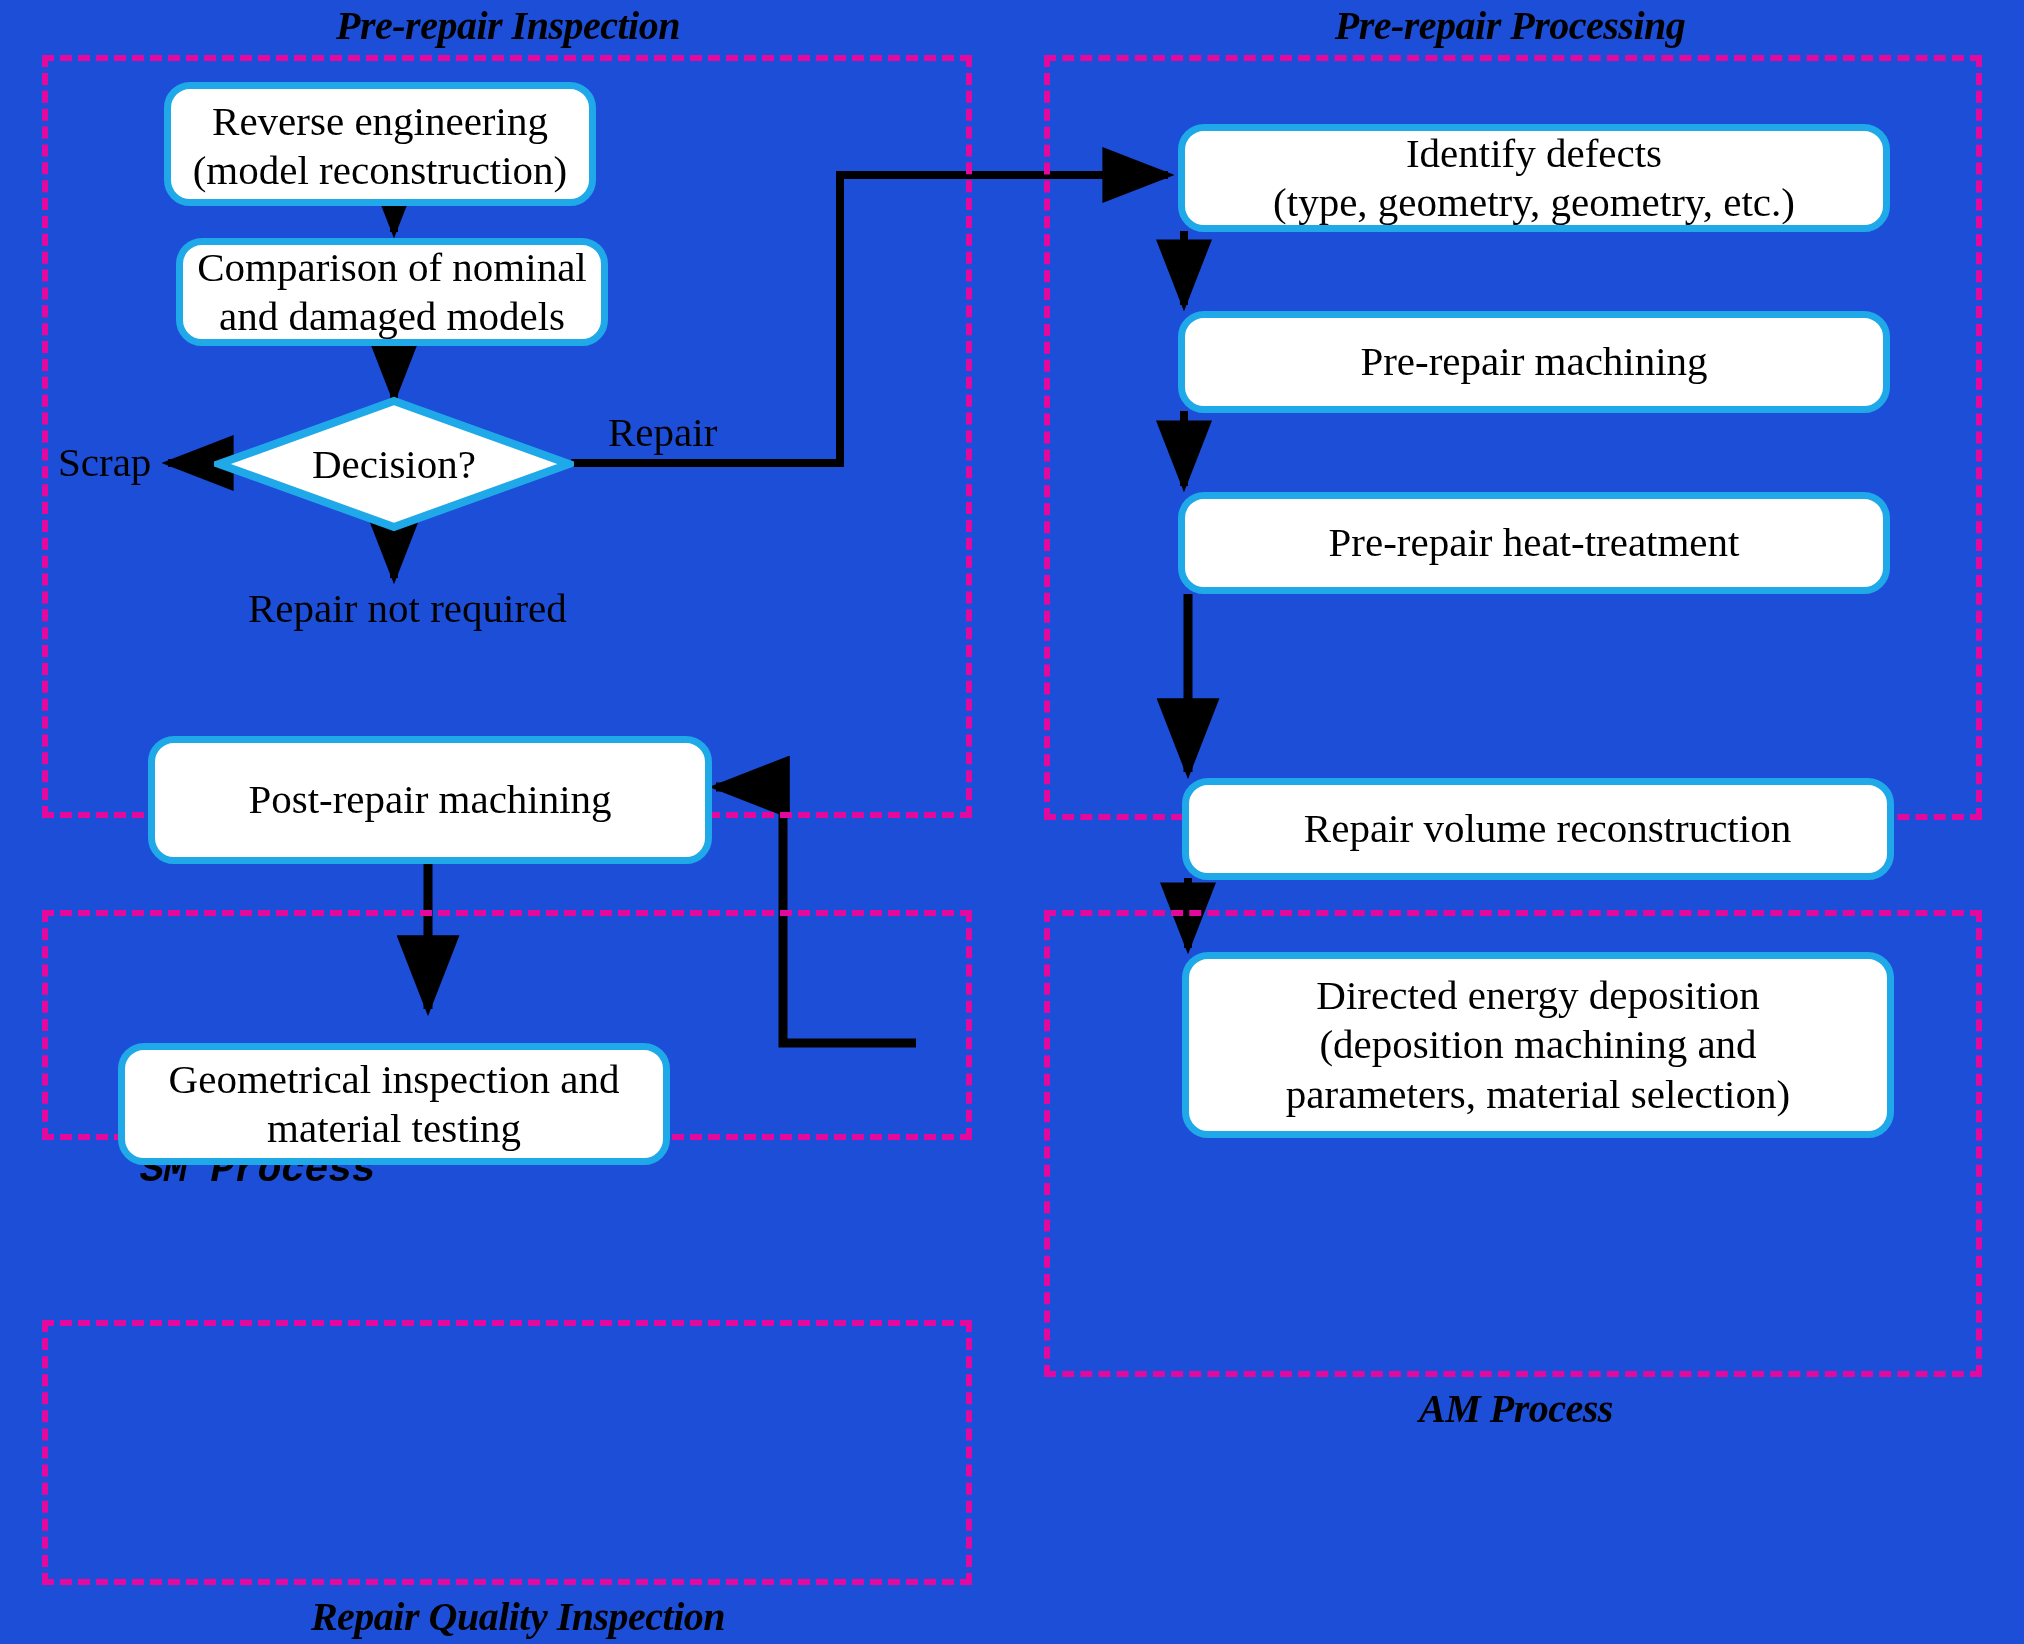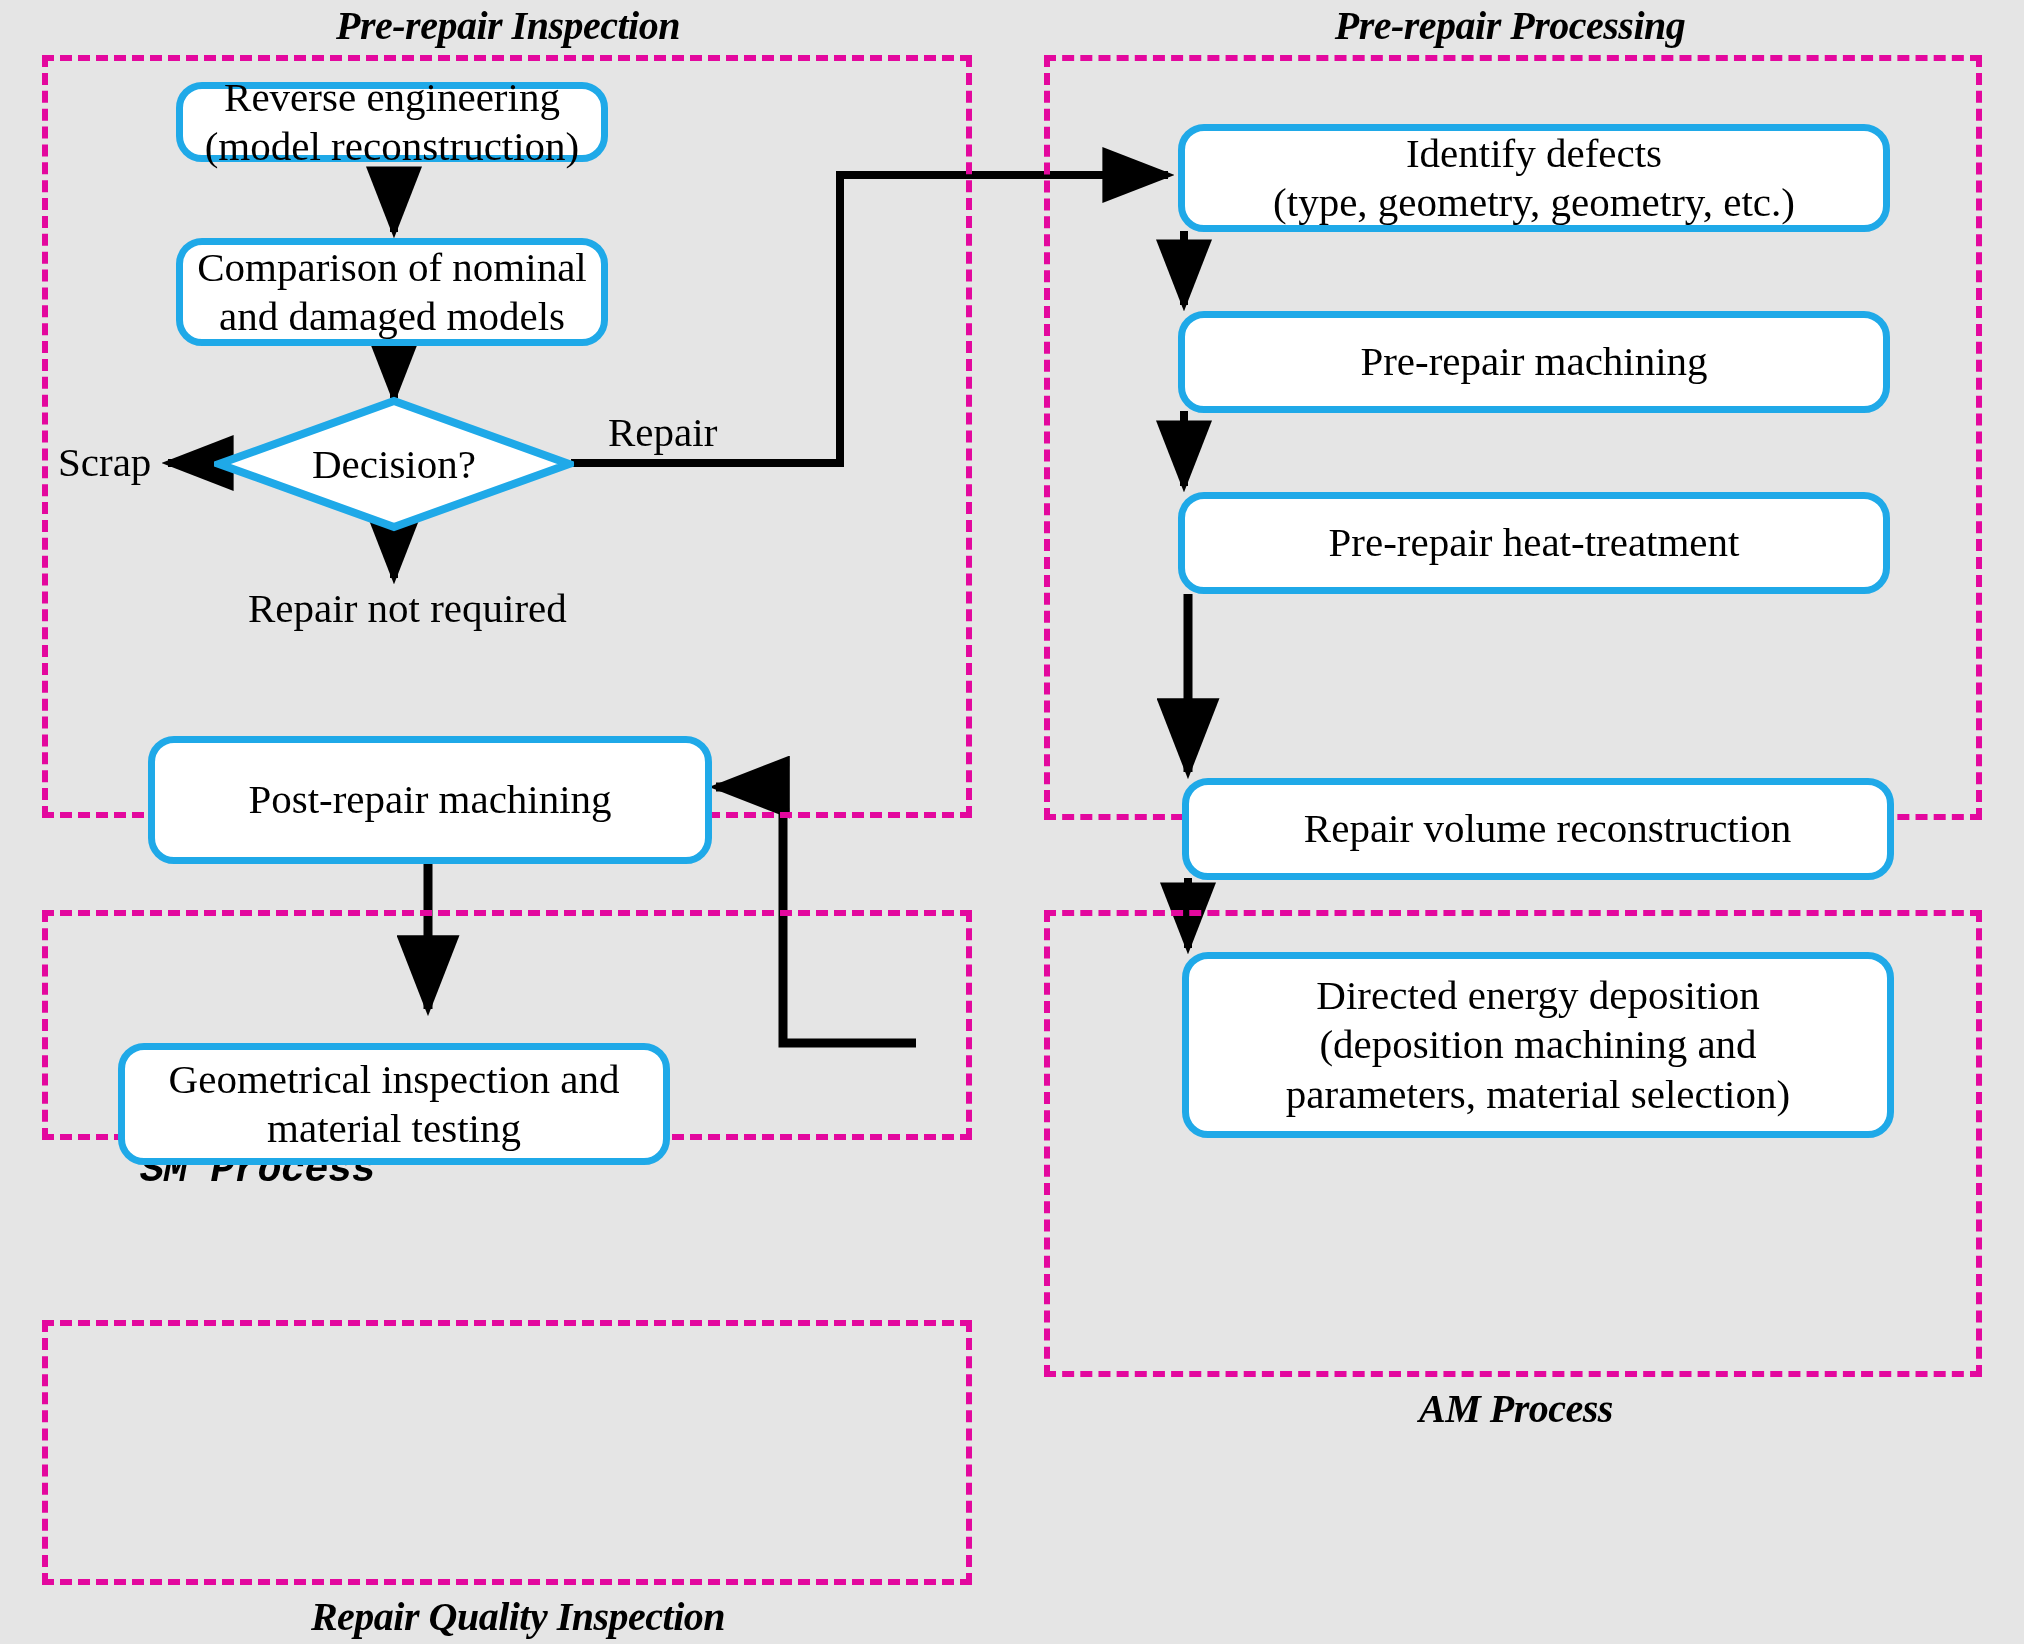--- a/index.html
+++ b/index.html
@@ -1,20 +1,20 @@
 <!DOCTYPE html>
 <html><head>
 <meta charset="utf-8">
 <style>
   html,body{margin:0;padding:0;background:#ffffff;}
   #stage{
     position:relative;
     width:2024px;
     height:1644px;
-    background:#e5e5e5;
+    background:#1d4ed8;
     font-family:"Liberation Serif", serif;
     overflow:hidden;
   }
   #svg-layer{
     position:absolute;
     left:0; top:0;
     width:2024px; height:1644px;
     pointer-events:none;
   }
   
@@ -125,21 +125,21 @@
   <div class="caption" style="left:222px; top:2px; width:572px;">Pre-repair Inspection</div>
 
   <div class="caption" style="left:1224px; top:2px; width:572px;">Pre-repair Processing</div>
 
   <div class="caption" style="left:140px; top:1148px; width:360px; text-align:left;font-family:Liberation Mono, monospace;">SM Process</div>
 
   <div class="caption" style="left:1230px; top:1385px; width:572px;">AM Process</div>
 
   <div class="caption" style="left:168px; top:1593px; width:700px;">Repair Quality Inspection</div>
 
-  <div class="node" style="left:176px; top:82px; width:432px; height:80px;">
+  <div class="node" style="left:164px; top:82px; width:432px; height:124px;align-items:flex-end;">
     <div>
       <span>Reverse engineering</span>
       <span>(model reconstruction)</span>
     </div>
   </div>
 
   <div class="node" style="left:176px; top:238px; width:432px; height:108px;">
     <div>
       <span>Comparison of nominal</span>
       <span>and damaged models</span>

